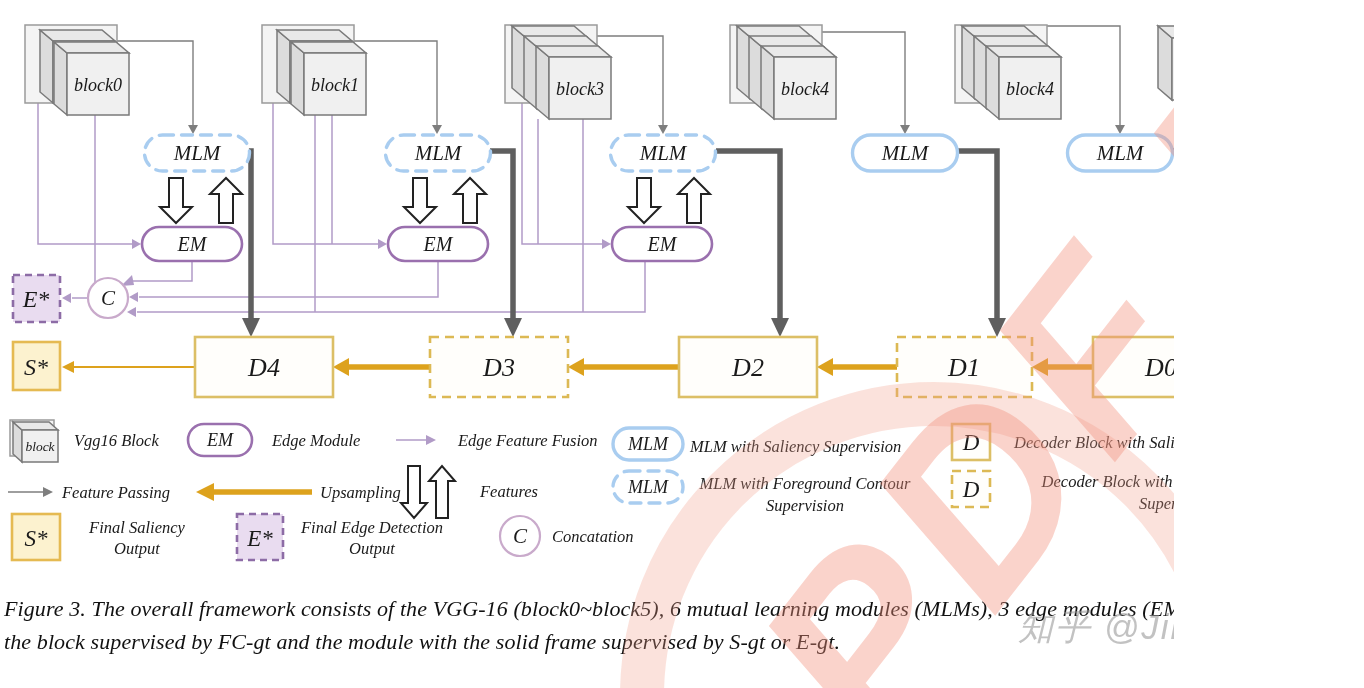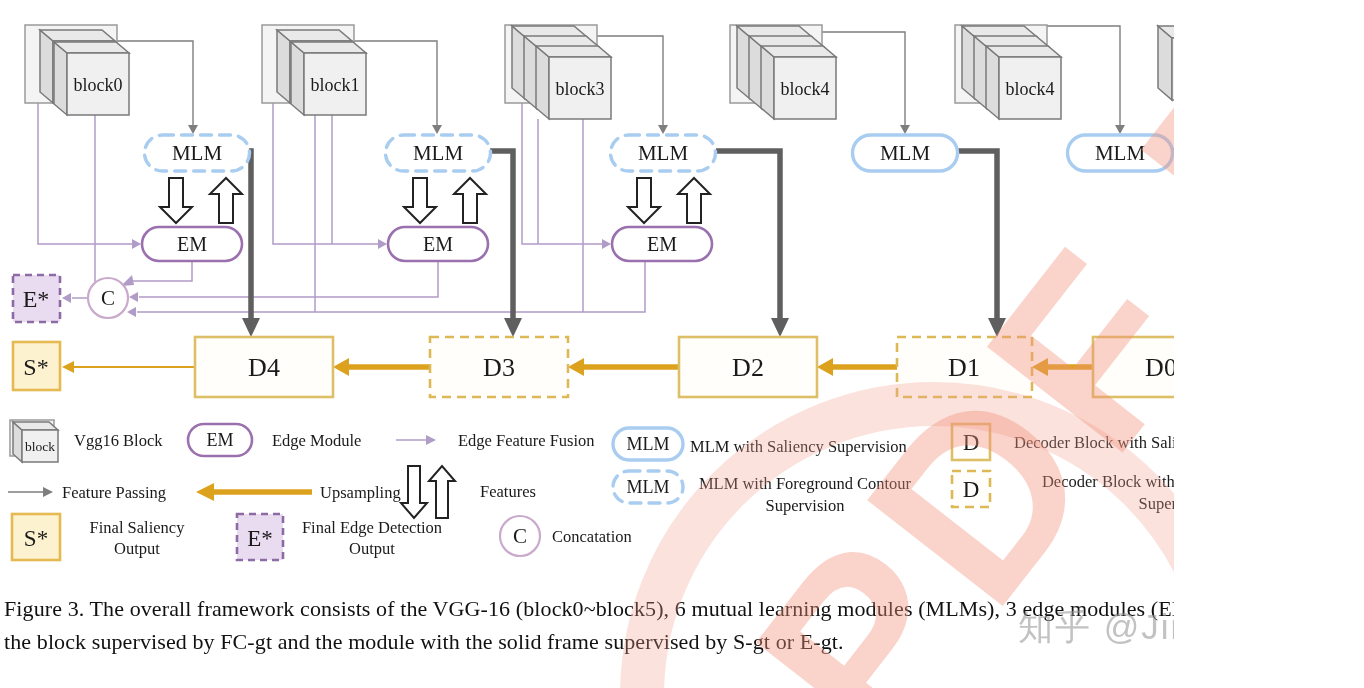--- a/index.html
+++ b/index.html
@@ -1,17 +1,17 @@
 <!DOCTYPE html>
 <html style="--mlm-blue: #a9cdf0; --em-purple: #9a70ae; --edge-purple: #b19bc7; --c-purple: #c9aacb; --gold: #dda21d; --gold-box: #dcbf66; --gold-dash: #dcb954; --dark: #5f5f5f; --gray: #7e7e7e; --saliency-fill: #fcf2cf; --saliency-border: #e5ba52; --edge-fill: #e9dcf0; --edge-border: #8d6ca6;"><head>
 <meta charset="utf-8">
 <style>
   html,body{margin:0;padding:0;background:#ffffff;}
   #page{position:relative;width:1174px;height:688px;background:#fff;overflow:hidden;
-        font-family:"Liberation Serif", serif;}
+        font-family:"Liberation Serif", serif;font-style:italic;}
   svg{position:absolute;left:0;top:0;}
   svg text{font-family:"Liberation Serif", serif;fill:#1a1a1a;}
 
   
   .backrect{fill:#f4f4f4;stroke:#9a9a9a;stroke-width:1.5;}
   .cube-front{fill:#f0f0f0;stroke:#7a7a7a;stroke-width:1.5;}
   .cube-top{fill:#e9e9e9;stroke:#7a7a7a;stroke-width:1.5;}
   .cube-side{fill:#dcdcdc;stroke:#7a7a7a;stroke-width:1.5;}
   .mlm-pill{fill:#ffffff;stroke:var(--mlm-blue);stroke-width:3.4;}
   .mlm-dash{stroke-dasharray:11 8;stroke-linecap:round;}

